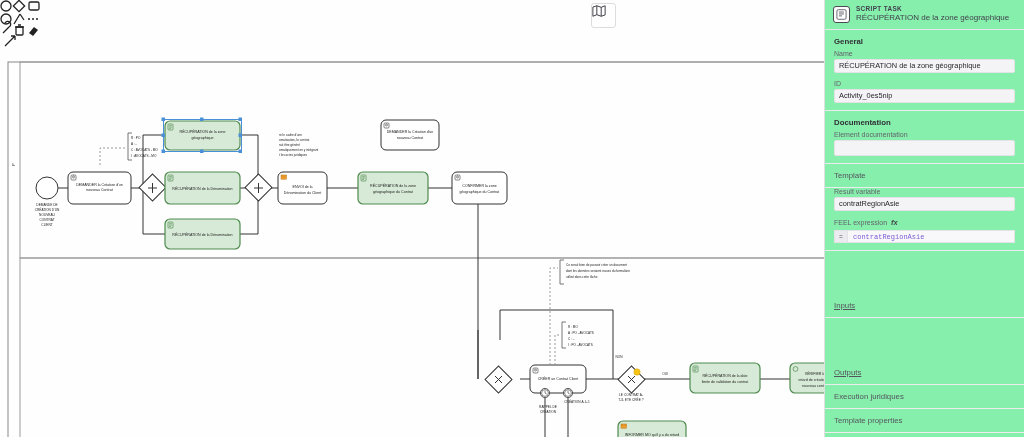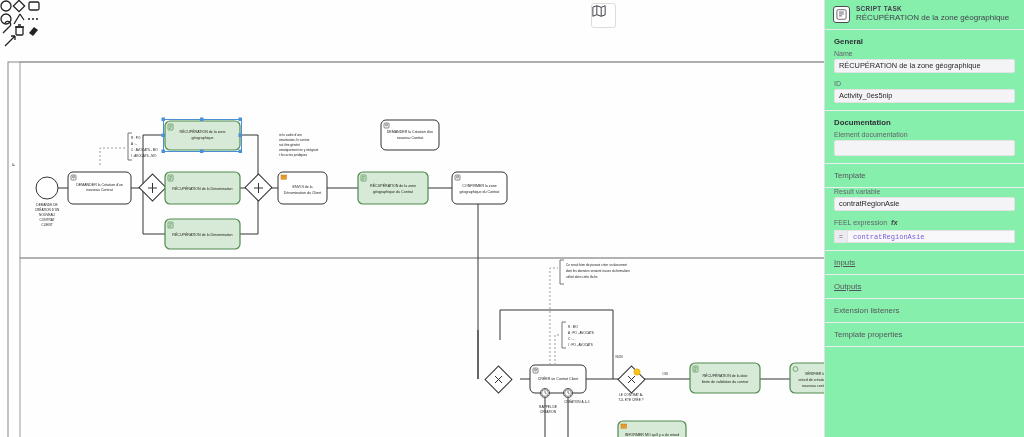--- a/index.html
+++ b/index.html
@@ -101,21 +101,21 @@
   .group { border-bottom: 1px solid #ededed; }
   .group-title {
     padding: 7px 9px 4px 9px;
     font-size: 7.8px; font-weight: bold; color: #303036;
   }
   .group-title.underlined { text-decoration: underline; }
   .group-collapsed {
     padding: 7px 9px; font-size: 7.8px; color: #55555e;
     border-bottom: 1px solid #ededed; cursor: pointer;
   }
-  .group-collapsed.link { text-decoration: underline; }
+  .group-collapsed.link { text-decoration: underline; margin-top: 43px; }
   .field { padding: 0 9px 7px 9px; }
   .field-label {
     font-size: 7px; color: #63636c; margin-bottom: 2px; display: block;
   }
   .field-input {
     width: 100%; height: 14px;
     background: #f4f4f6; border: 1px solid #e3e3e7; border-radius: 2px;
     font-size: 7.4px; color: #26262c; padding: 0 4px;
     font-family: "Liberation Sans", sans-serif;
     line-height: 12px;
@@ -492,18 +492,18 @@
         </div>
         <div class="feel-row" style="margin-top:3px">
           <div class="feel-eq">=</div>
           <div class="feel-code">contratRegionAsie</div>
         </div>
       </div>
     </div>
 
     <div class="group-collapsed link">Inputs</div>
     <div class="group-collapsed link">Outputs</div>
-    <div class="group-collapsed">Extension listeners</div>
+    <div class="group-collapsed">Execution juridiques</div>
     <div class="group-collapsed">Template properties</div>
 
 
   </div>
 </div>
 
 </body></html>

